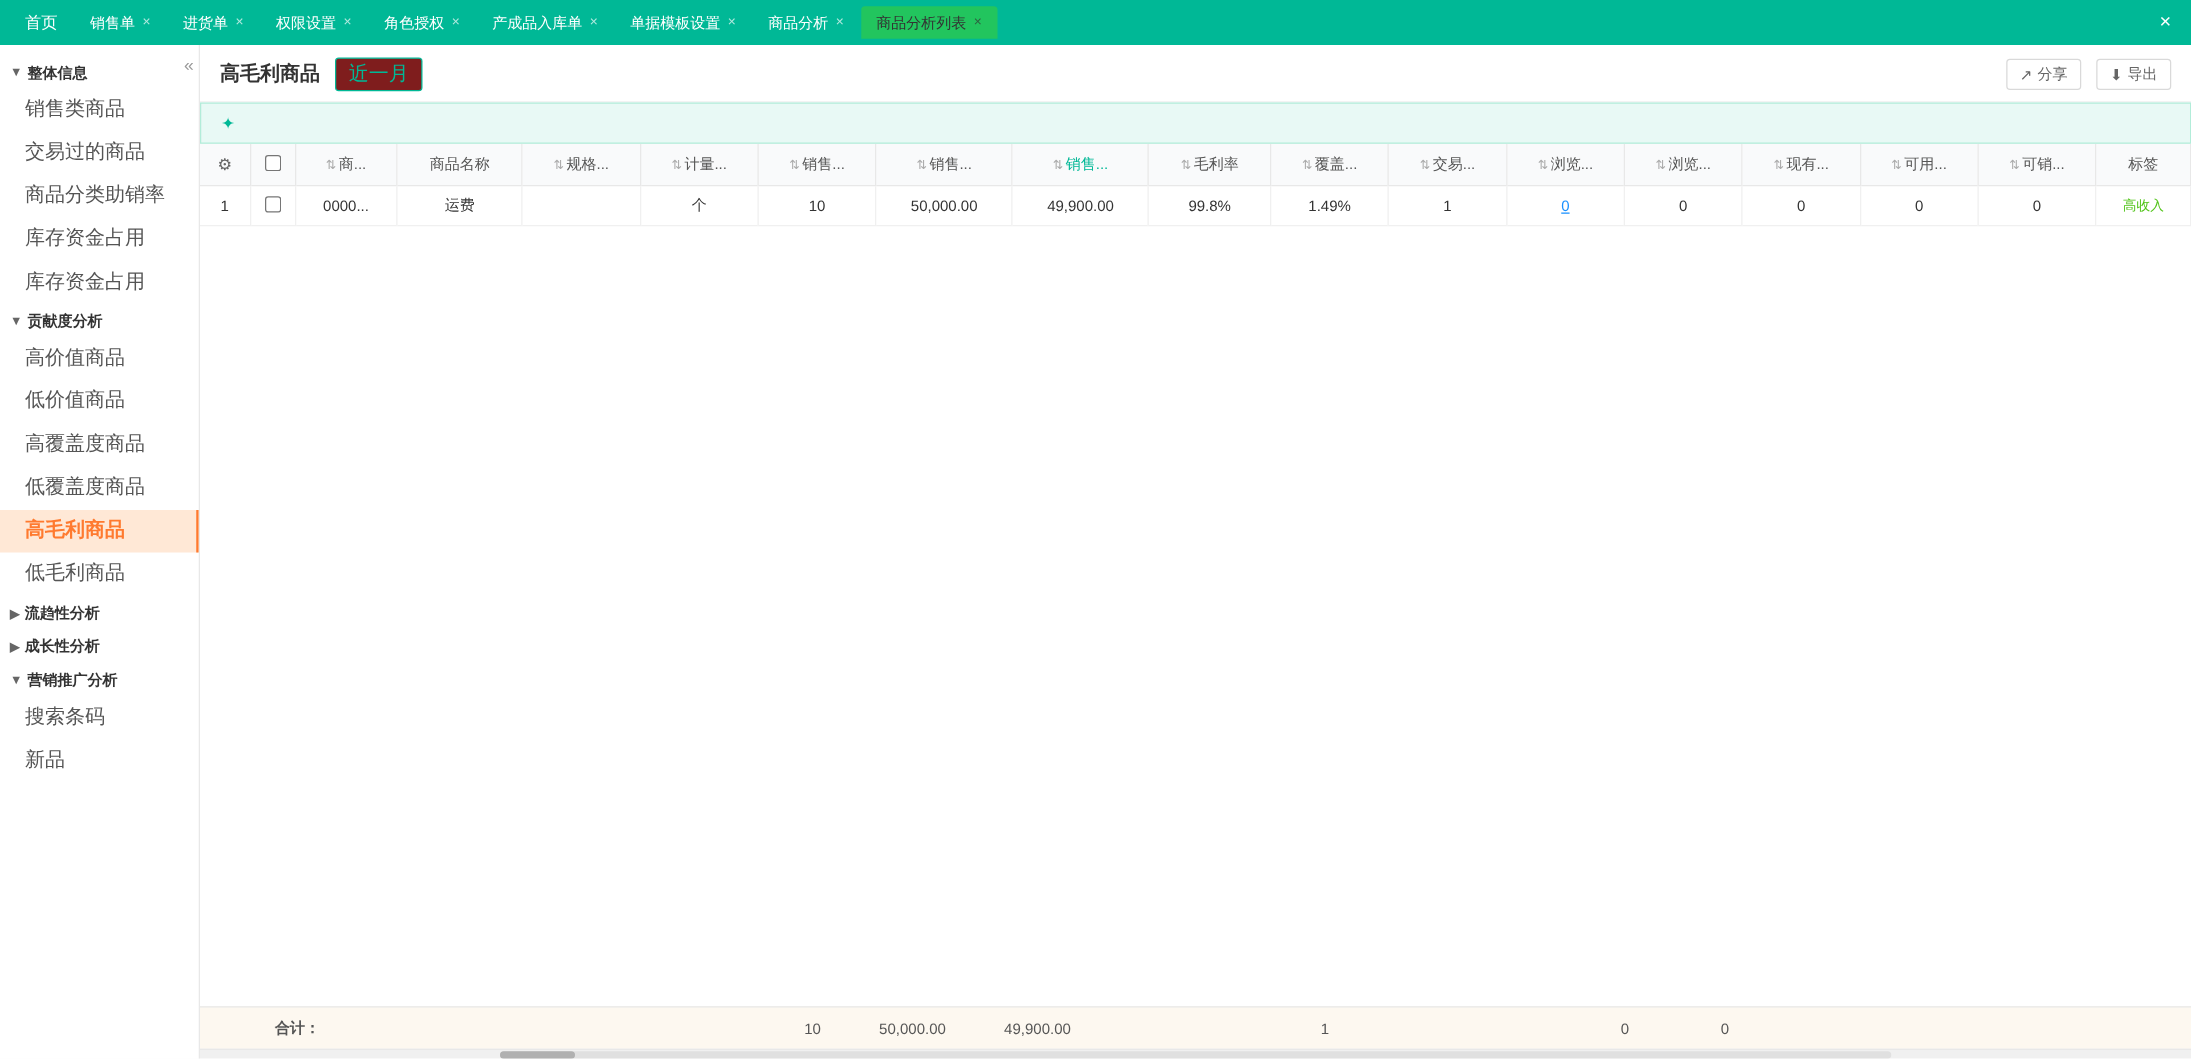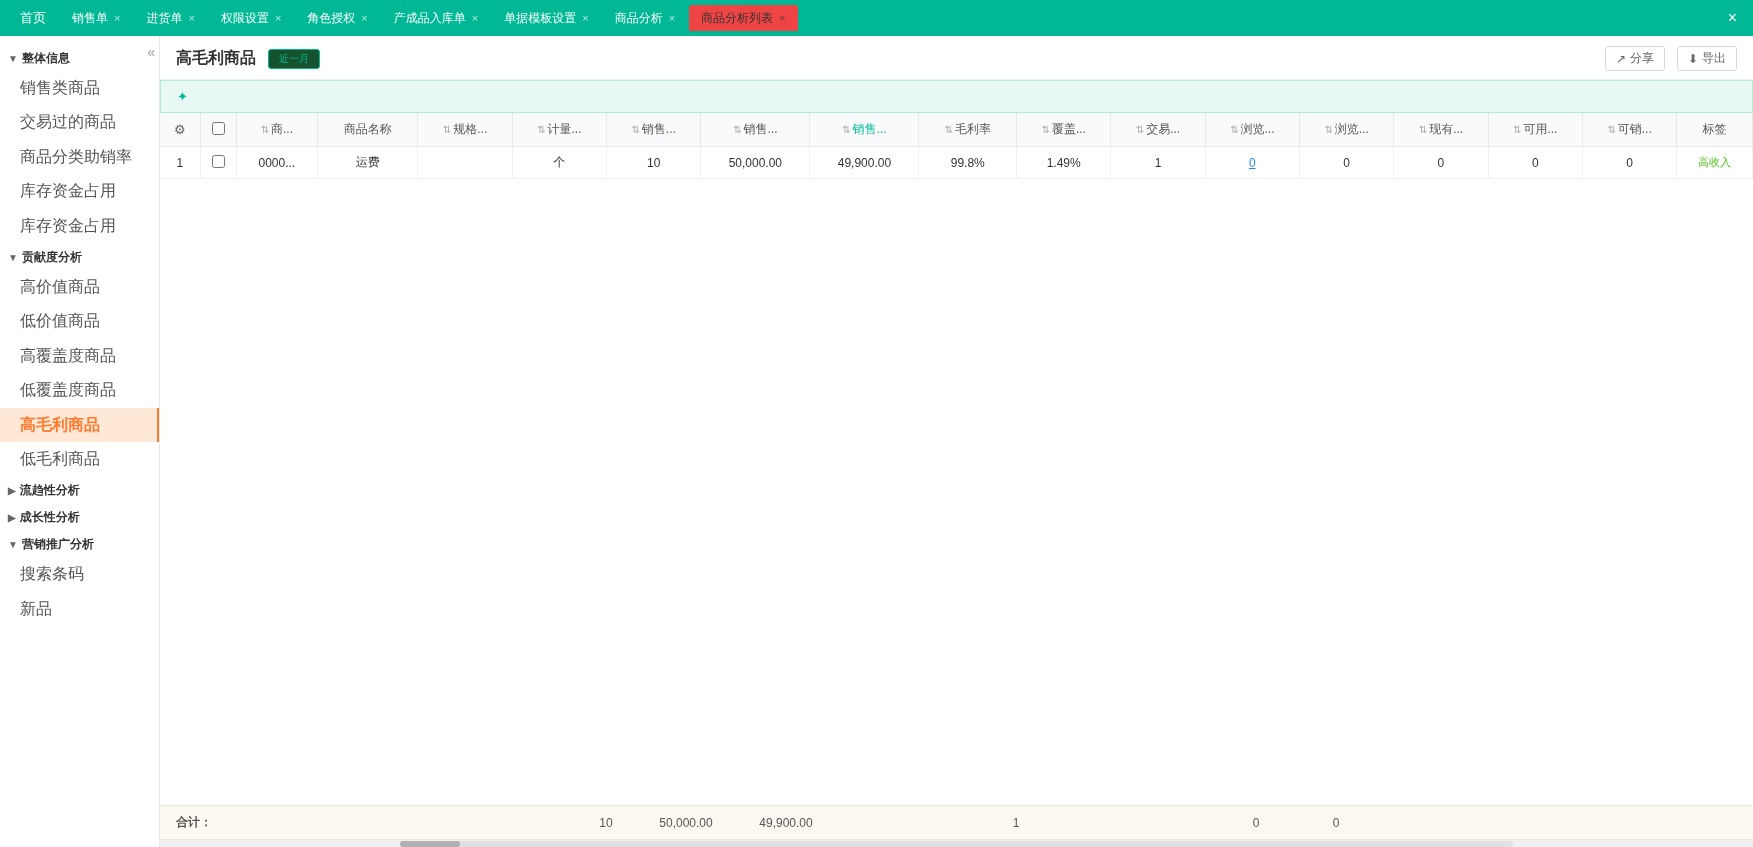--- a/index.html
+++ b/index.html
@@ -18,21 +18,21 @@
       color: #fff;
       padding: 0 12px;
       height: 26px;
       display: flex;
       align-items: center;
       cursor: pointer;
       white-space: nowrap;
       font-size: 13px;
       border-radius: 3px 3px 0 0;
     }
-    .top-nav .nav-item.active { background: #ef4444; color: #333; }
+    .top-nav .nav-item.active { background: #22c55e; color: #333; }
     .top-nav .nav-item .close-btn {
       margin-left: 6px;
       font-size: 11px;
       opacity: 0.7;
       cursor: pointer;
     }
     .top-nav .close-all {
       margin-left: auto;
       color: #fff;
       font-size: 16px;
@@ -100,27 +100,27 @@
       padding: 10px 16px 8px 16px;
       gap: 12px;
       border-bottom: 1px solid #f0f0f0;
     }
     .content-title {
       font-size: 16px;
       font-weight: bold;
       color: #333;
     }
     .filter-btn {
-      background: #14532d;
+      background: #7f1d1d;
       border: 1px solid #00b896;
       color: #00b896;
       padding: 2px 10px;
       border-radius: 3px;
       cursor: pointer;
-      font-size: 10px;
+      font-size: 16px;
     }
     .search-box {
       display: flex;
       align-items: center;
       border: 1px solid #d9d9d9;
       border-radius: 4px;
       padding: 3px 8px;
       flex: 1;
       max-width: 300px;
     }
@@ -202,21 +202,21 @@
     .footer-summary {
       background: #fdf8f0;
       border-top: 1px solid #e8e8e8;
       padding: 8px 16px;
       display: flex;
       align-items: center;
       gap: 0;
       font-size: 12px;
       color: #555;
     }
-    .footer-summary .label { width: 80px; font-weight: bold; }
+    .footer-summary .label { width: 80px; font-weight: bold; margin-left: 44px; }
     .footer-summary .values {
       display: flex;
       gap: 0;
       flex: 1;
     }
     .footer-val {
       min-width: 80px;
       text-align: center;
     }
 

